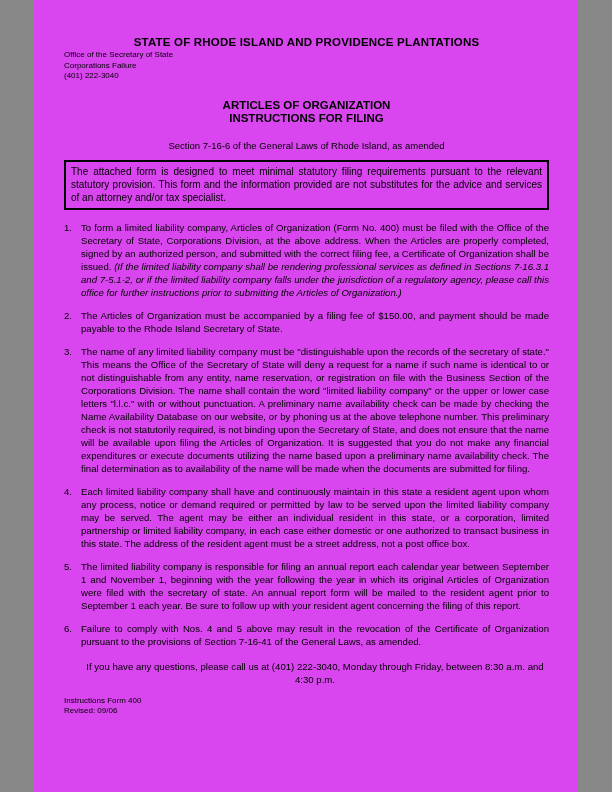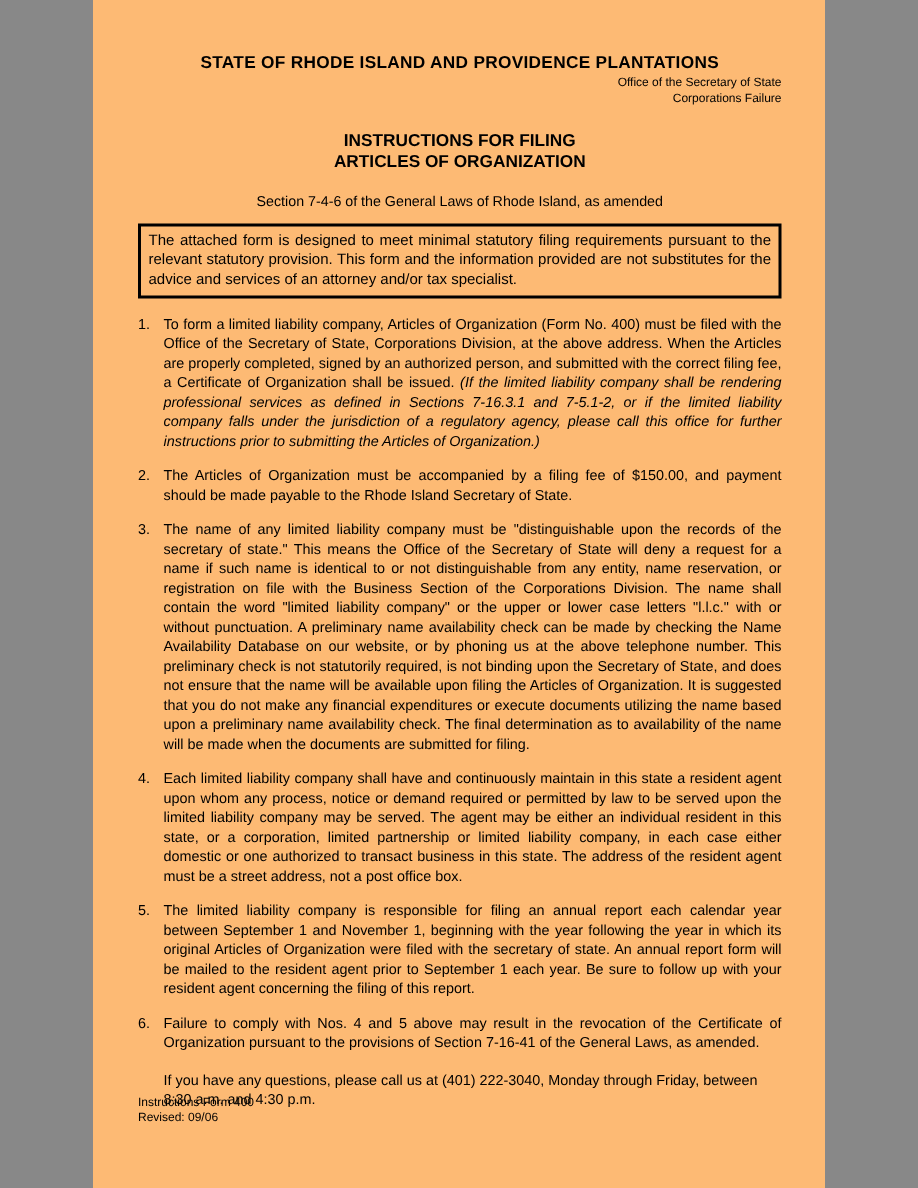--- a/index.html
+++ b/index.html
@@ -1,63 +1,64 @@
 <!DOCTYPE html>
 <html><head>
 <meta charset="utf-8">
 <style>
   html,body { margin:0; padding:0; background:#888; }
   .page {
-    width:488px; height:792px; background:#fdba74; position:relative;
+    width:544px; height:792px; background:#d946ef; position:relative;
     margin:0 auto; font-family:"Liberation Sans","DejaVu Sans",sans-serif;
     color:#000; box-sizing:border-box; overflow:hidden;
   }
   .content { padding:36px 29px 0 30px; }
 
   .hdr-org { font-size:11.5px; font-weight:bold; text-align:center; letter-spacing:0.2px; }
-  .hdr-line { font-size:8px; text-align:right; line-height:10.5px; }
+  .hdr-line { font-size:8px; text-align:left; line-height:10.5px; }
   .hdr-block { margin-top:2px; }
 
   .title-block { margin-top:17px; text-align:center; font-weight:bold; font-size:11.5px; line-height:13.5px; }
 
   .section-ref { margin-top:14px; text-align:center; font-size:9.5px; }
 
   .notice-box {
     margin-top:9px; border:2px solid #000; padding:3px 5px 4px 5px;
     font-size:10px; line-height:13px; text-align:justify;
   }
 
   .instr-list { margin-top:11px; }
   .instr-item { display:flex; margin-bottom:10px; }
   .instr-num { width:17px; flex:0 0 17px; font-size:9.6px; line-height:13px; }
   .instr-text { flex:1; font-size:9.6px; line-height:13px; text-align:justify; }
   .instr-text .it { font-style:italic; }
 
-  .closing { margin:12px 0 0 17px; font-size:9.6px; line-height:13px; }
+  .closing { margin:12px 0 0 17px; font-size:9.6px; line-height:13px;text-align:center; }
 
-  .footer { position:absolute; left:30px; top:730px; font-size:8px; line-height:9.5px; }
+  .footer { position:absolute; left:30px; top:696px; font-size:8px; line-height:9.5px; }
 </style>
 </head>
 <body>
 
 <div class="page">
   <div class="content">
 
     <div class="hdr-org">STATE OF RHODE ISLAND AND PROVIDENCE PLANTATIONS</div>
     <div class="hdr-block">
       <div class="hdr-line">Office of the Secretary of State</div>
       <div class="hdr-line">Corporations Failure</div>
+      <div class="hdr-line">(401) 222-3040</div>
     </div>
 
     <div class="title-block">
+      <div>ARTICLES OF ORGANIZATION</div>
       <div>INSTRUCTIONS FOR FILING</div>
-      <div>ARTICLES OF ORGANIZATION</div>
     </div>
 
-    <div class="section-ref">Section 7-4-6 of the General Laws of Rhode Island, as amended</div>
+    <div class="section-ref">Section 7-16-6 of the General Laws of Rhode Island, as amended</div>
 
     <div class="notice-box">The attached form is designed to meet minimal statutory filing requirements pursuant to the relevant statutory provision.  This form and the information provided are not substitutes for the advice and services of an attorney and/or tax specialist.</div>
 
     <div class="instr-list">
 
       <div class="instr-item">
         <div class="instr-num">1.</div>
         <div class="instr-text"><span>To form a limited liability company, Articles of Organization (Form No. 400) must be filed with the Office of the Secretary of State, Corporations Division, at the above address.  When the Articles are properly completed, signed by an authorized person, and submitted with the correct filing fee, a Certificate of Organization shall be issued.  </span><span class="it">(If the limited liability company shall be rendering professional services as defined in Sections 7-16.3.1 and 7-5.1-2, or if the limited liability company falls under the jurisdiction of a regulatory agency, please call this office for further instructions prior to submitting the Articles of Organization.)</span></div>
       </div>
 

